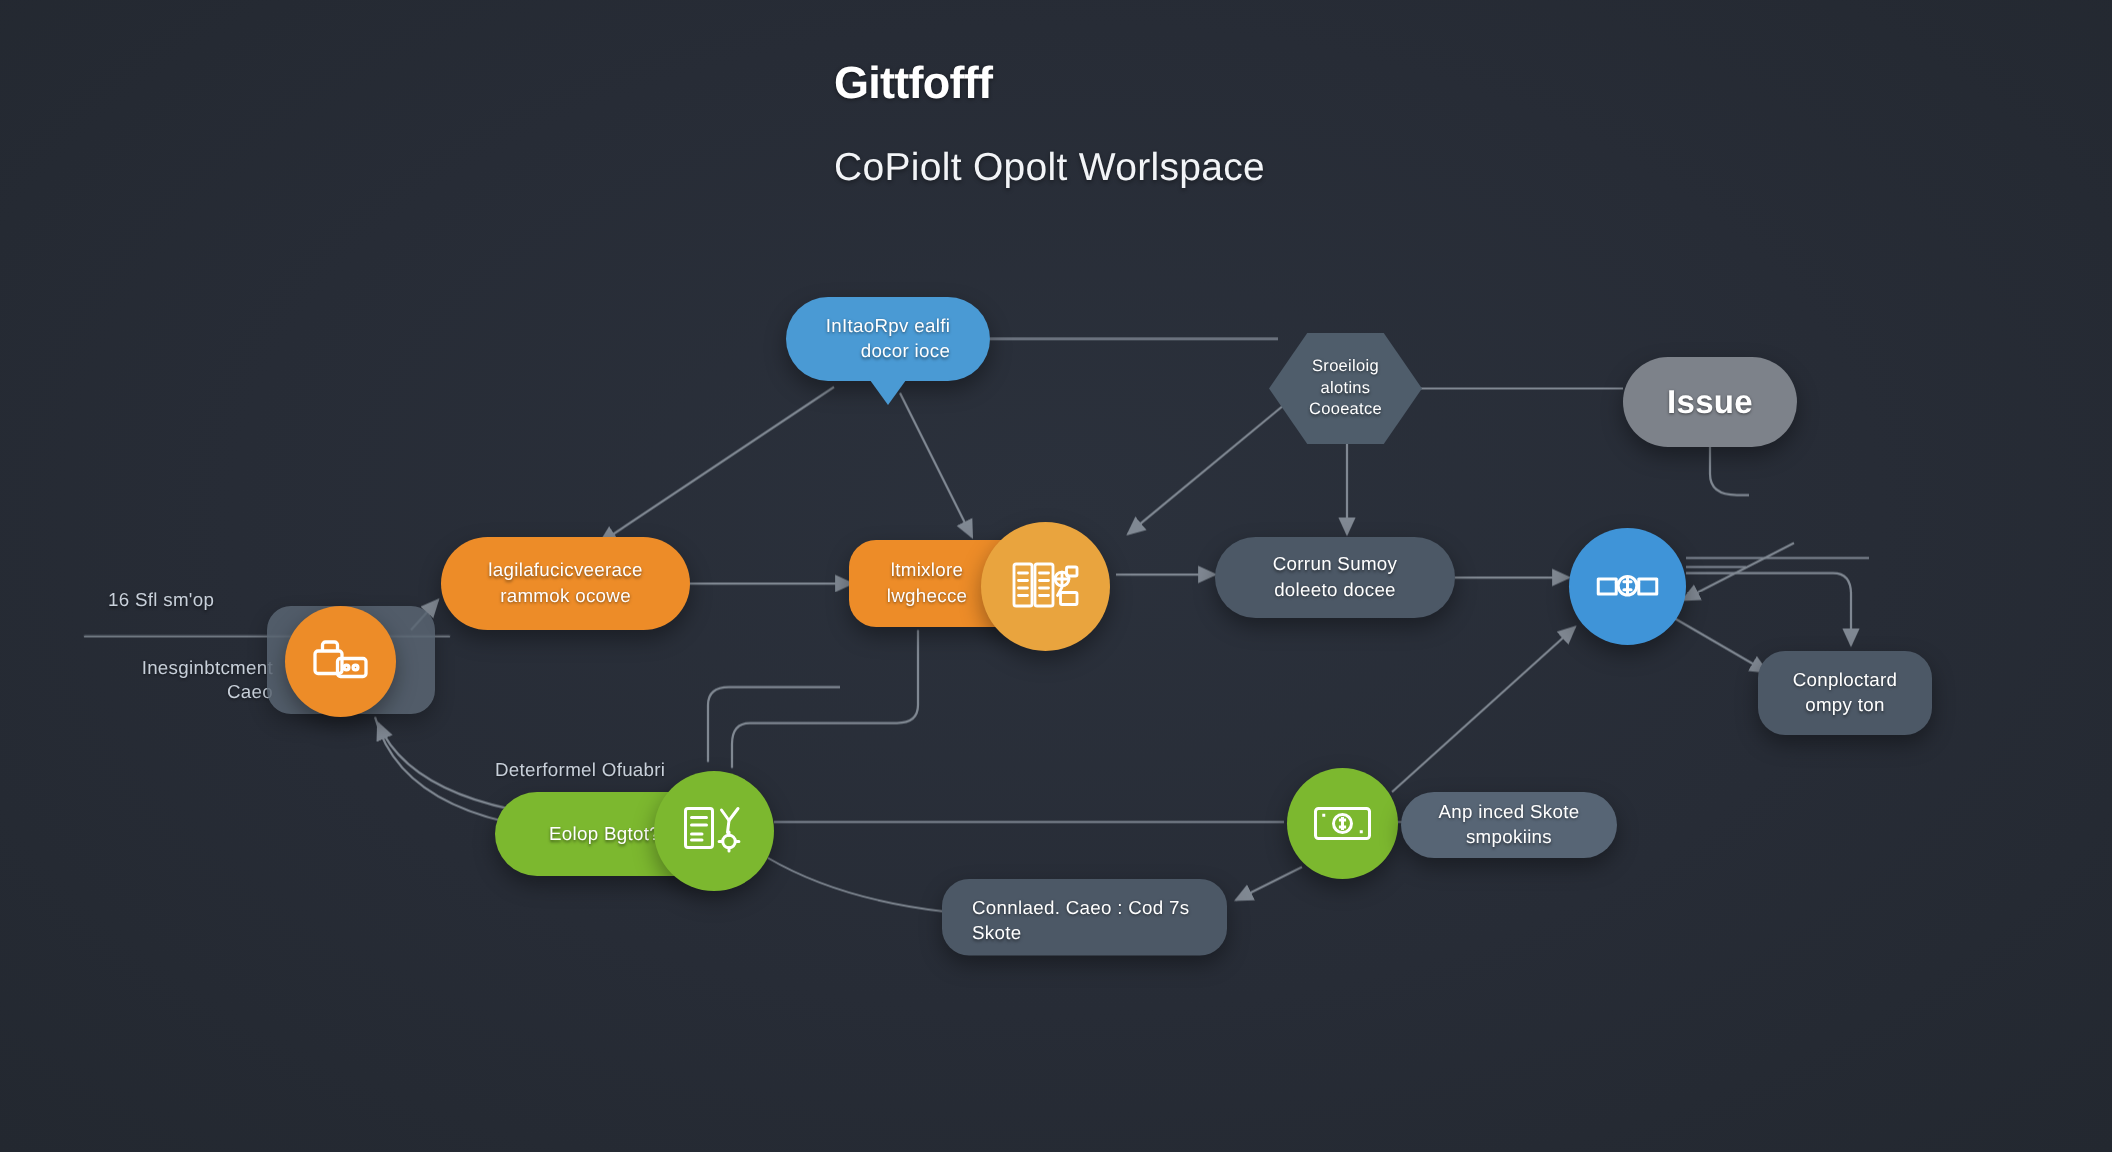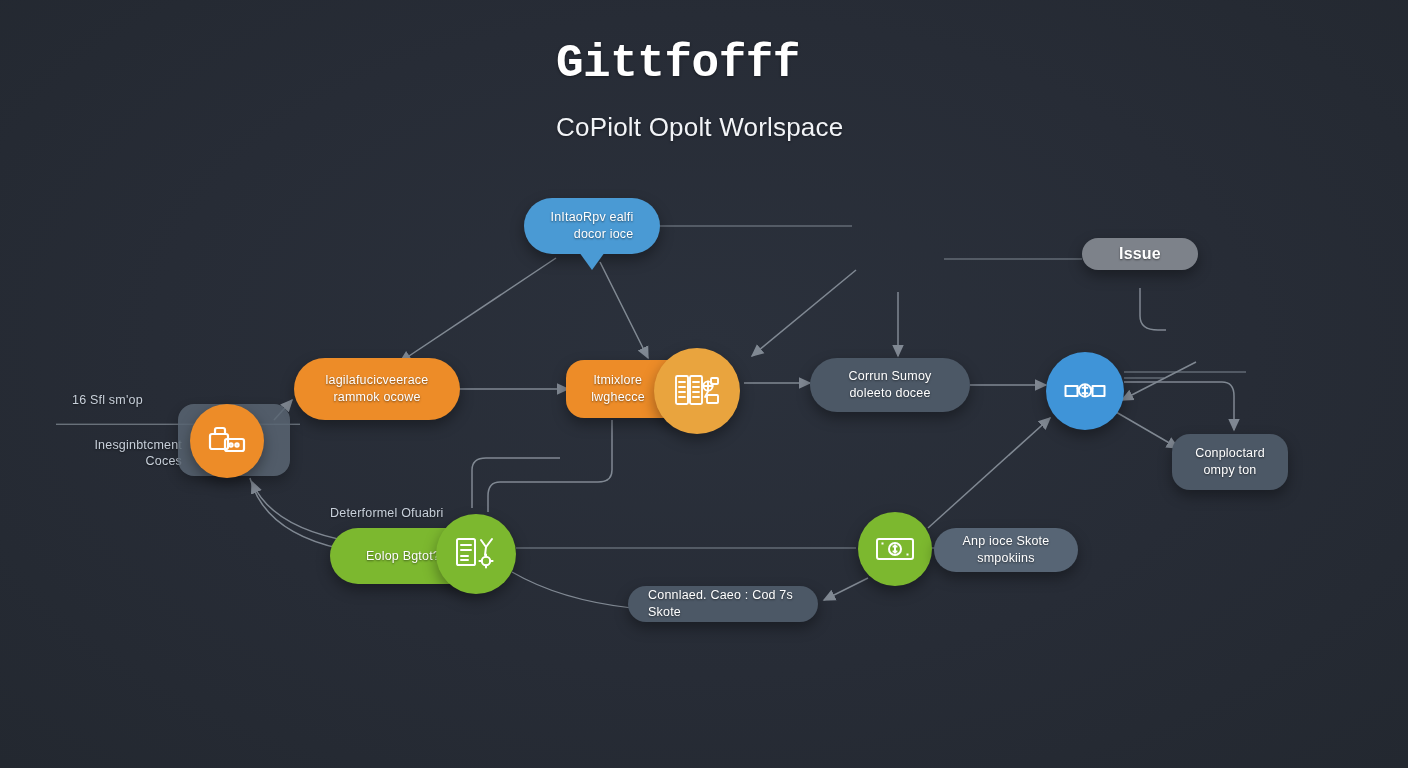--- a/index.html
+++ b/index.html
@@ -19,27 +19,26 @@
   }
 
   
   #header {
     position: absolute;
     left: 556px;
     top: 40px;
     width: 600px;
   }
   #title {
-    font-size: 46px;
+    font-size: 30px;
     font-weight: bold;
     color: #ffffff;
     letter-spacing: -0.5px;
     line-height: 1.05;
     text-shadow: 0 1px 3px rgba(0,0,0,.45);
-    font-family: Liberation Mono, monospace;
   }
   #subtitle {
     margin-top: 24px;
     font-size: 26px;
     font-weight: normal;
     color: #f2f4f7;
     letter-spacing: .2px;
     text-shadow: 0 1px 3px rgba(0,0,0,.4);
   }
 
@@ -222,32 +221,38 @@
 
       <path d="M884 566 L826 598" stroke-width="0"></path>
 
       <path d="M1242 368 L1242 430" stroke-width="0"></path>
     </g>
   </svg>
 
   <div class="caption" style="left:72px; top:392px;">16 Sfl sm'op</div>
   <div class="rule" style="left:56px; top:424px; width:244px;"></div>
   <div class="caption center" style="left:52px; top:437px; width:130px;">Inesginbtcment</div>
-  <div class="caption center" style="left:52px; top:453px; width:130px;">Coces</div>
+  <div class="caption center" style="left:52px; top:453px; width:130px;">Caeo</div>
   <div class="caption" style="left:330px; top:505px;">Deterformel Ofuabri</div>
 
   <div class="node pill c-blue bubble-tail" style="left:524px; top:198px; width:136px; height:56px;">
     <div class="lbl">
       <div>InItaoRpv ealfi</div>
       <div>docor ioce</div>
     </div>
   </div>
 
-
-  <div class="node pill c-gray" style="left:1082px; top:238px; width:116px; height:32px; font-size:16px; font-weight:bold;">
+  <div class="node hex" style="left:846px; top:222px; width:102px; height:74px;">
+    <div class="lbl" style="font-size:11px;">
+      <div>Sroeiloig alotins</div>
+      <div>Cooeatce</div>
+    </div>
+  </div>
+
+  <div class="node pill c-gray" style="left:1082px; top:238px; width:116px; height:60px; font-size:22px; font-weight:bold;">
     <span class="lbl">Issue</span>
   </div>
 
 
   <div class="plate" style="left:178px; top:404px; width:112px; height:72px;"></div>
   <div class="node circle c-orange" style="left:190px; top:404px; width:74px; height:74px;">
     <span>
       <svg class="icon-svg" width="38" height="32" viewBox="0 0 38 32" fill="none" stroke="#ffffff" stroke-width="2.2" stroke-linejoin="round">
         <rect x="2" y="9" width="18" height="15" rx="2"></rect>
         <path d="M7 9 V5 a2 2 0 0 1 2-2 h6 a2 2 0 0 1 2 2 v4"></path>
@@ -338,25 +343,25 @@
         <rect x="2" y="3" width="36" height="20" rx="2"></rect>
         <circle cx="20" cy="13" r="6"></circle>
         <path d="M17.6 10.6h4.8M17.6 15.4h4.8M20 8.6v8.8"></path>
         <path d="M6.5 7.5h2M31.5 18.5h2"></path>
       </svg>
     </span>
   </div>
 
   <div class="node pill c-slate2" style="left:934px; top:528px; width:144px; height:44px;">
     <div class="lbl">
-      <div>Anp ioce Skote</div>
+      <div>Anp inced Skote</div>
       <div>smpokiins</div>
     </div>
   </div>
 
-  <div class="node rrect c-slate" style="left:628px; top:586px; width:190px; height:36px;">
+  <div class="node rrect c-slate" style="left:628px; top:586px; width:190px; height:51px;align-items:flex-end;">
     <div class="lbl" style="text-align:left; width:100%; padding-left:8px;">
       <div>Connlaed. Caeo : Cod 7s</div>
       <div>Skote</div>
     </div>
   </div>
 
 </div>
 
 </body></html>

